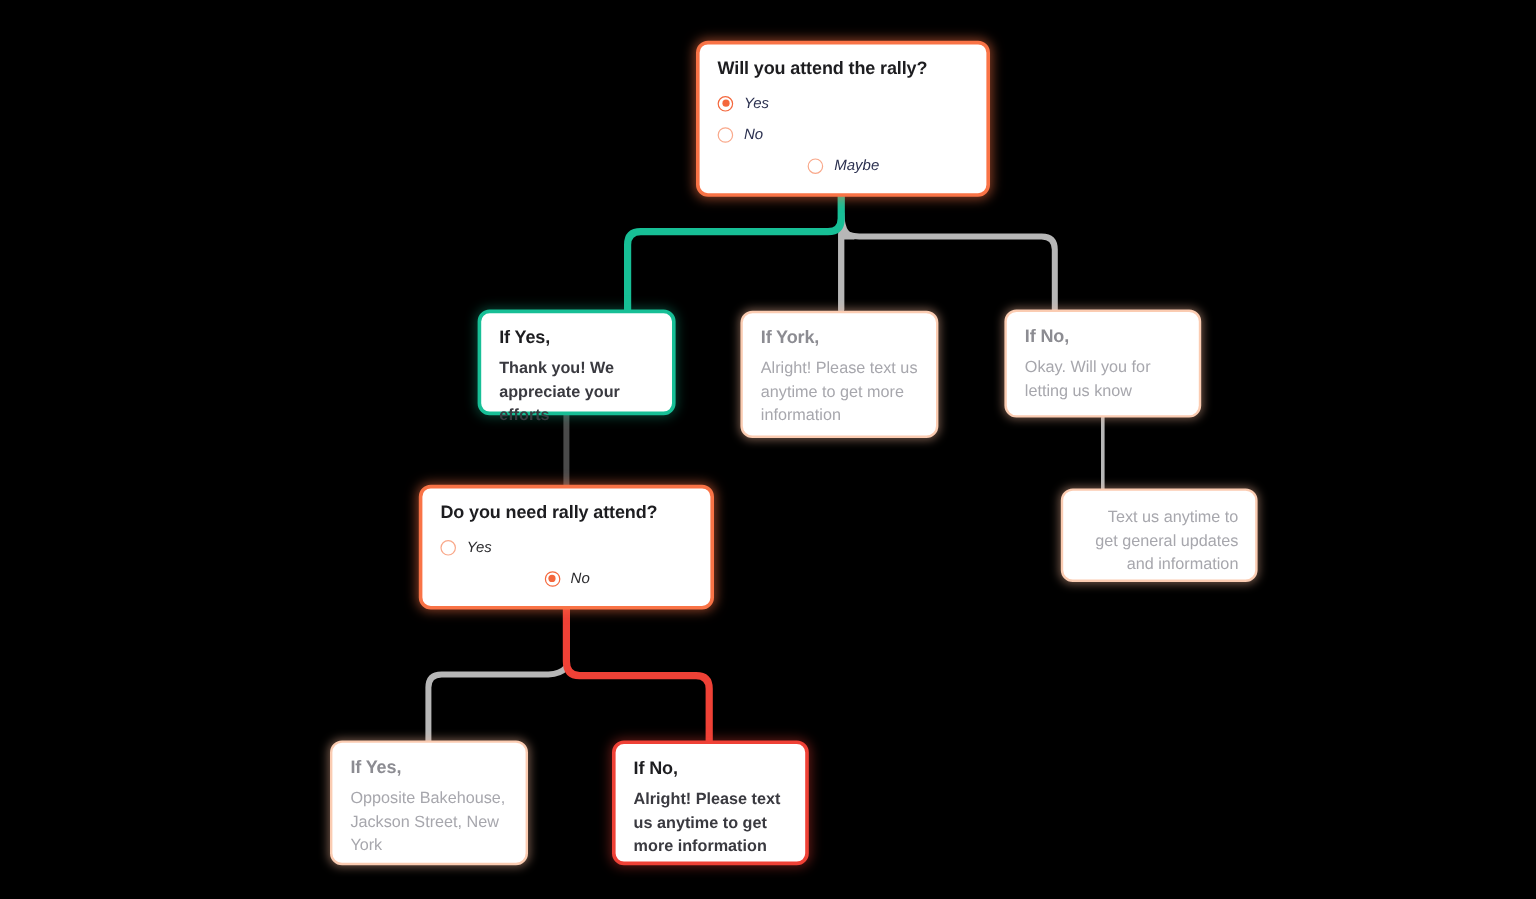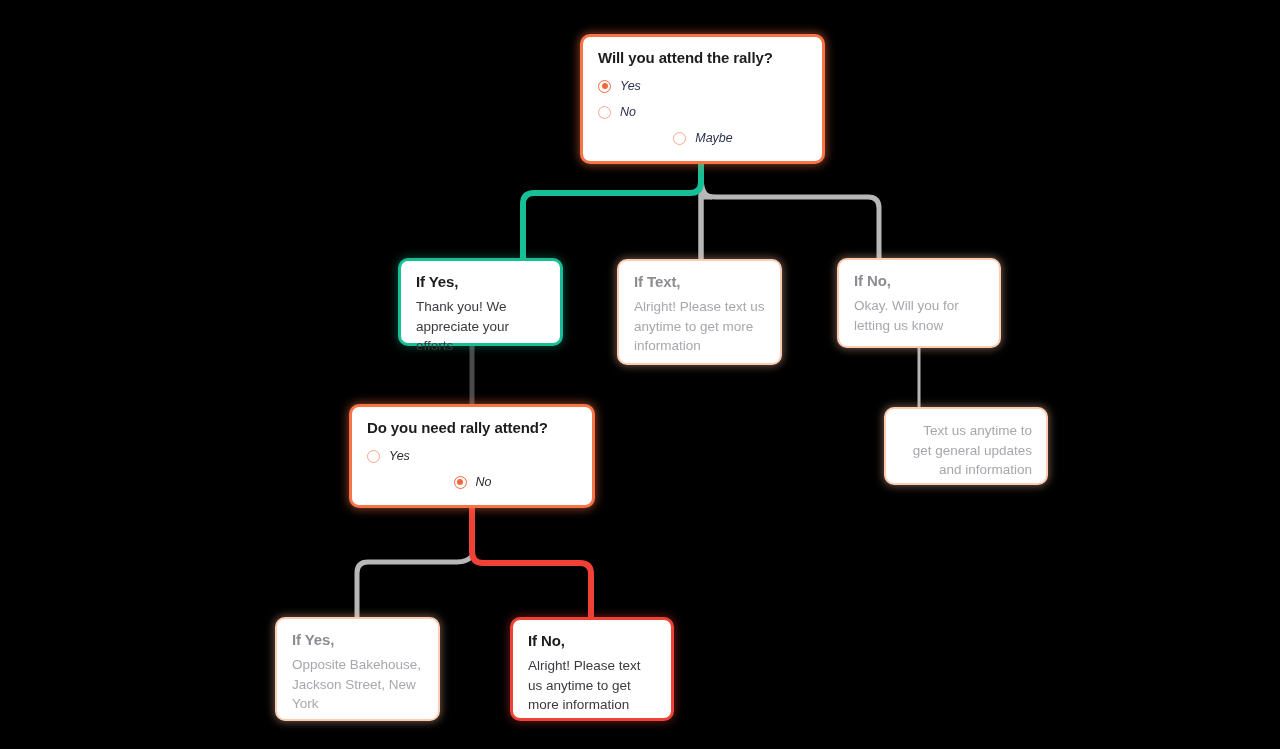--- a/index.html
+++ b/index.html
@@ -63,21 +63,21 @@
     line-height: 1.2;
   }
   .card-title.strong-dark { color: #1d1d20; }
   .card-title.muted      { color: #8c8c92; }
 
   .card-body {
     font-size: 13.5px;
     line-height: 1.45;
     margin: 0;
   }
-  .card-body.dark  { color: #3a3a40; }
+  .card-body.dark  { color: #3a3a40; font-weight: bold; }
   .card-body.muted { color: #a7a7ad; }
 
   .options { margin-top: 9px; }
   .option-row {
     display: flex;
     align-items: center;
     height: 20px;
     margin-bottom: 6px;
     font-style: italic;
   }
@@ -158,21 +158,21 @@
 
   <div class="card accent-green" style="left:398px; top:258px; width:165px; height:88px;">
     <div class="card-inner">
       <div class="card-title strong-dark">If Yes,</div>
       <div class="card-body dark">Thank you! We appreciate your efforts</div>
     </div>
   </div>
 
   <div class="card accent-pale" style="left:617px; top:259px; width:165px; height:106px;">
     <div class="card-inner">
-      <div class="card-title muted">If Text,</div>
+      <div class="card-title muted">If York,</div>
       <div class="card-body muted">Alright! Please text us anytime to get more information</div>
     </div>
   </div>
 
   <div class="card accent-pale" style="left:837px; top:258px; width:164px; height:90px;">
     <div class="card-inner">
       <div class="card-title muted">If No,</div>
       <div class="card-body muted">Okay. Will you for letting us know</div>
     </div>
   </div>

